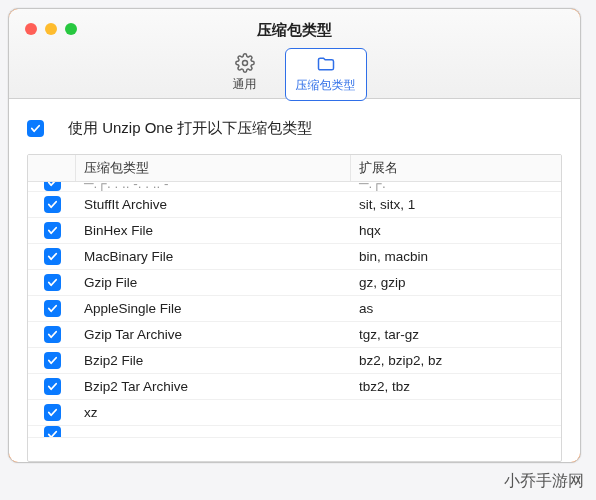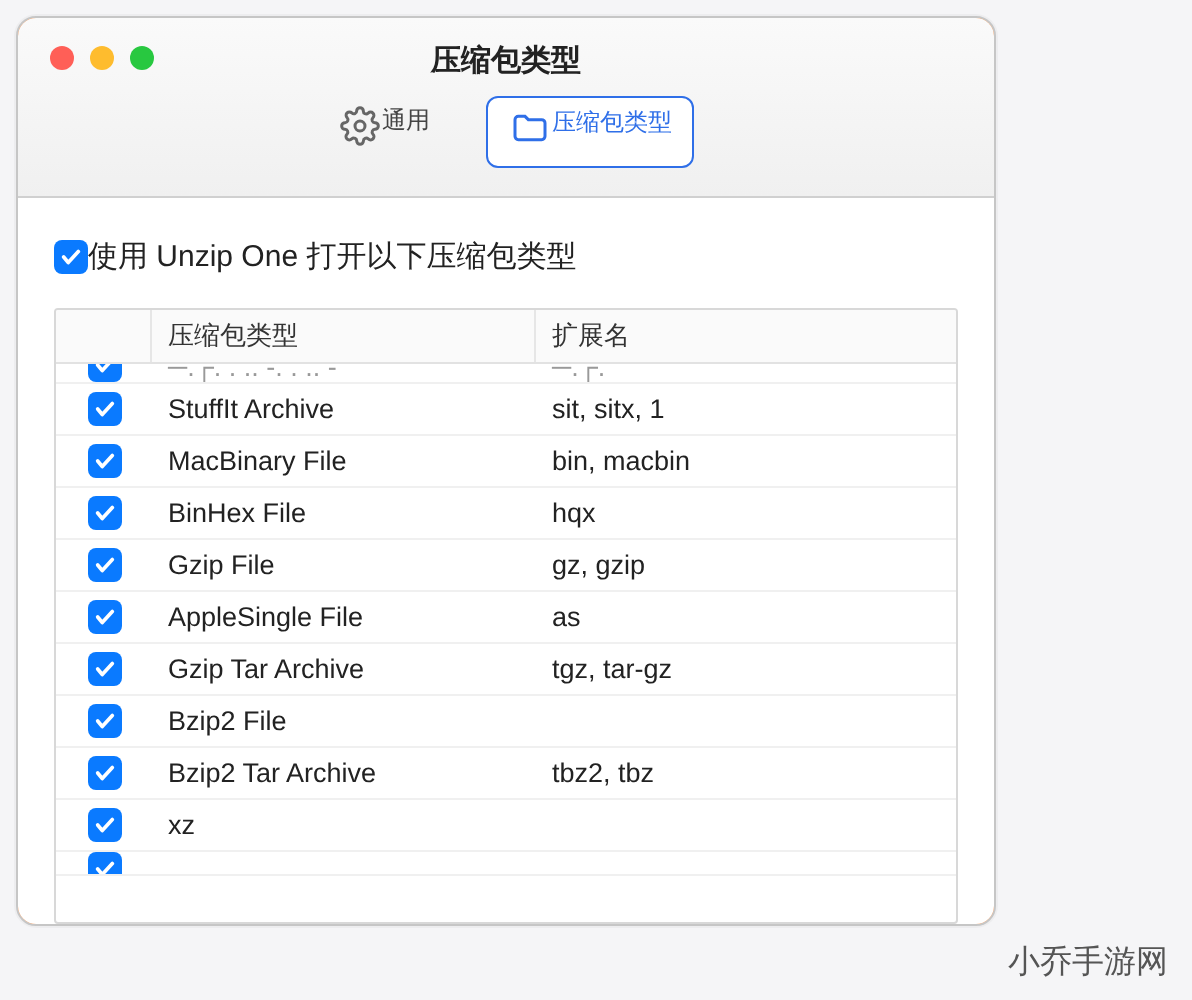--- a/index.html
+++ b/index.html
@@ -8,21 +8,21 @@
       background: #f5f5f7;
       width: 596px;
       height: 500px;
       position: relative;
       overflow: hidden;
     }
     .window {
       background: #f97316;
       border: 1px solid #c6c6c6;
       border-radius: 10px;
-      width: 490px;
+      width: 573px;
       margin: 8px 0 12px 8px;
       overflow: hidden;
       box-shadow: 0 0 0 1px rgba(0,0,0,0.03);
     }
     .titlebar {
       position: relative;
       height: 90px;
       background: linear-gradient(#fafafa, #f0f0f0);
       border-bottom: 1px solid #d0d0d0;
     }
@@ -43,39 +43,40 @@
       color:#222;
     }
     .toolbar {
       display:flex;
       justify-content:center;
       gap:18px;
       margin-top:8px;
     }
     .tool-item {
       display:flex;
-      flex-direction:row;
+      flex-direction:column;
+      align-items:center;
       padding:4px 10px 6px 10px;
       border-radius:6px;
       font-size:12px;
       color:#444;
       cursor:pointer;
     }
     .tool-item.selected {
       border:1px solid #2f6fe8;
       color:#2f6fe8;
       background:#fff;
     }
     .tool-icon { width:22px; height:22px; display:flex; align-items:center; justify-content:center; margin-bottom:2px;}
     .content {
       background:#fff;
       padding:20px 18px 0 18px;
     }
     .main-opt {
-      display:flex; align-items:center; gap:0;
+      display:flex; align-items:center; gap:24px;
       font-size:15px; color:#222; margin-bottom:16px;
     }
     .chk {
       width:17px; height:17px; border-radius:4px;
       background:#0a7aff;
       display:flex; align-items:center; justify-content:center;
       flex-shrink:0;
     }
     .chk svg { display:block; }
     .tbl-wrap {
@@ -185,42 +186,42 @@
             <div class="cell-ext">sit, sitx, 1</div>
           </div>
           <div class="row">
             <div class="cell-chk">
               <span class="chk">
                 <svg width="11" height="11" viewBox="0 0 24 24" fill="none" stroke="#fff" stroke-width="4" stroke-linecap="round" stroke-linejoin="round">
                   <polyline points="4 12 9 18 20 6"></polyline>
                 </svg>
               </span>
             </div>
+            <div class="cell-type">BinHex File</div>
+            <div class="cell-ext">hqx</div>
+          </div>
+          <div class="row">
+            <div class="cell-chk">
+              <span class="chk">
+                <svg width="11" height="11" viewBox="0 0 24 24" fill="none" stroke="#fff" stroke-width="4" stroke-linecap="round" stroke-linejoin="round">
+                  <polyline points="4 12 9 18 20 6"></polyline>
+                </svg>
+              </span>
+            </div>
             <div class="cell-type">MacBinary File</div>
             <div class="cell-ext">bin, macbin</div>
           </div>
           <div class="row">
             <div class="cell-chk">
               <span class="chk">
                 <svg width="11" height="11" viewBox="0 0 24 24" fill="none" stroke="#fff" stroke-width="4" stroke-linecap="round" stroke-linejoin="round">
                   <polyline points="4 12 9 18 20 6"></polyline>
                 </svg>
               </span>
             </div>
-            <div class="cell-type">BinHex File</div>
-            <div class="cell-ext">hqx</div>
-          </div>
-          <div class="row">
-            <div class="cell-chk">
-              <span class="chk">
-                <svg width="11" height="11" viewBox="0 0 24 24" fill="none" stroke="#fff" stroke-width="4" stroke-linecap="round" stroke-linejoin="round">
-                  <polyline points="4 12 9 18 20 6"></polyline>
-                </svg>
-              </span>
-            </div>
             <div class="cell-type">Gzip File</div>
             <div class="cell-ext">gz, gzip</div>
           </div>
           <div class="row">
             <div class="cell-chk">
               <span class="chk">
                 <svg width="11" height="11" viewBox="0 0 24 24" fill="none" stroke="#fff" stroke-width="4" stroke-linecap="round" stroke-linejoin="round">
                   <polyline points="4 12 9 18 20 6"></polyline>
                 </svg>
               </span>
@@ -241,20 +242,21 @@
           </div>
           <div class="row">
             <div class="cell-chk">
               <span class="chk">
                 <svg width="11" height="11" viewBox="0 0 24 24" fill="none" stroke="#fff" stroke-width="4" stroke-linecap="round" stroke-linejoin="round">
                   <polyline points="4 12 9 18 20 6"></polyline>
                 </svg>
               </span>
             </div>
             <div class="cell-type">Bzip2 File</div>
+            <div class="cell-ext">bz2, bzip2, bz</div>
           </div>
           <div class="row">
             <div class="cell-chk">
               <span class="chk">
                 <svg width="11" height="11" viewBox="0 0 24 24" fill="none" stroke="#fff" stroke-width="4" stroke-linecap="round" stroke-linejoin="round">
                   <polyline points="4 12 9 18 20 6"></polyline>
                 </svg>
               </span>
             </div>
             <div class="cell-type">Bzip2 Tar Archive</div>

